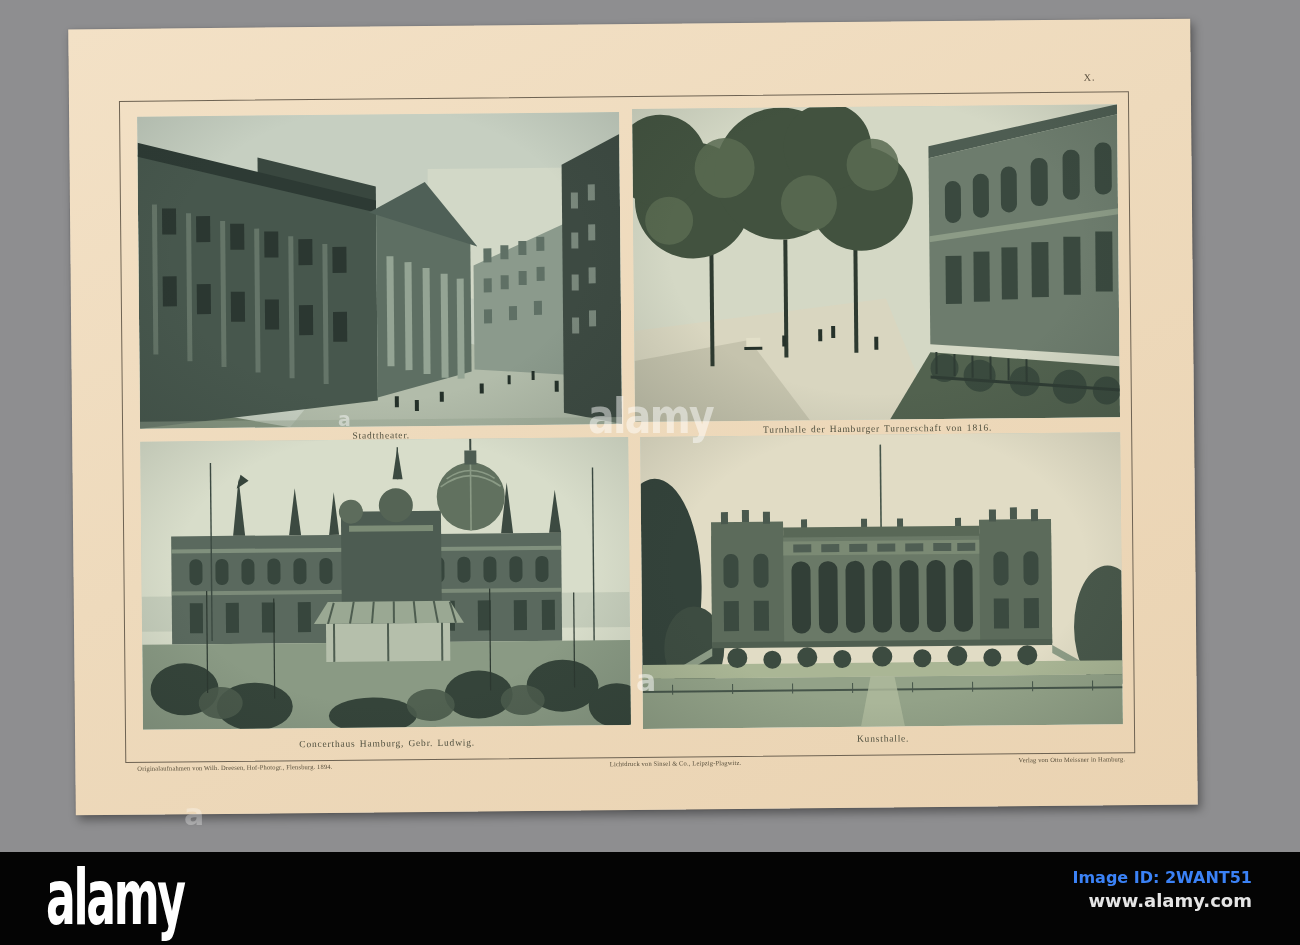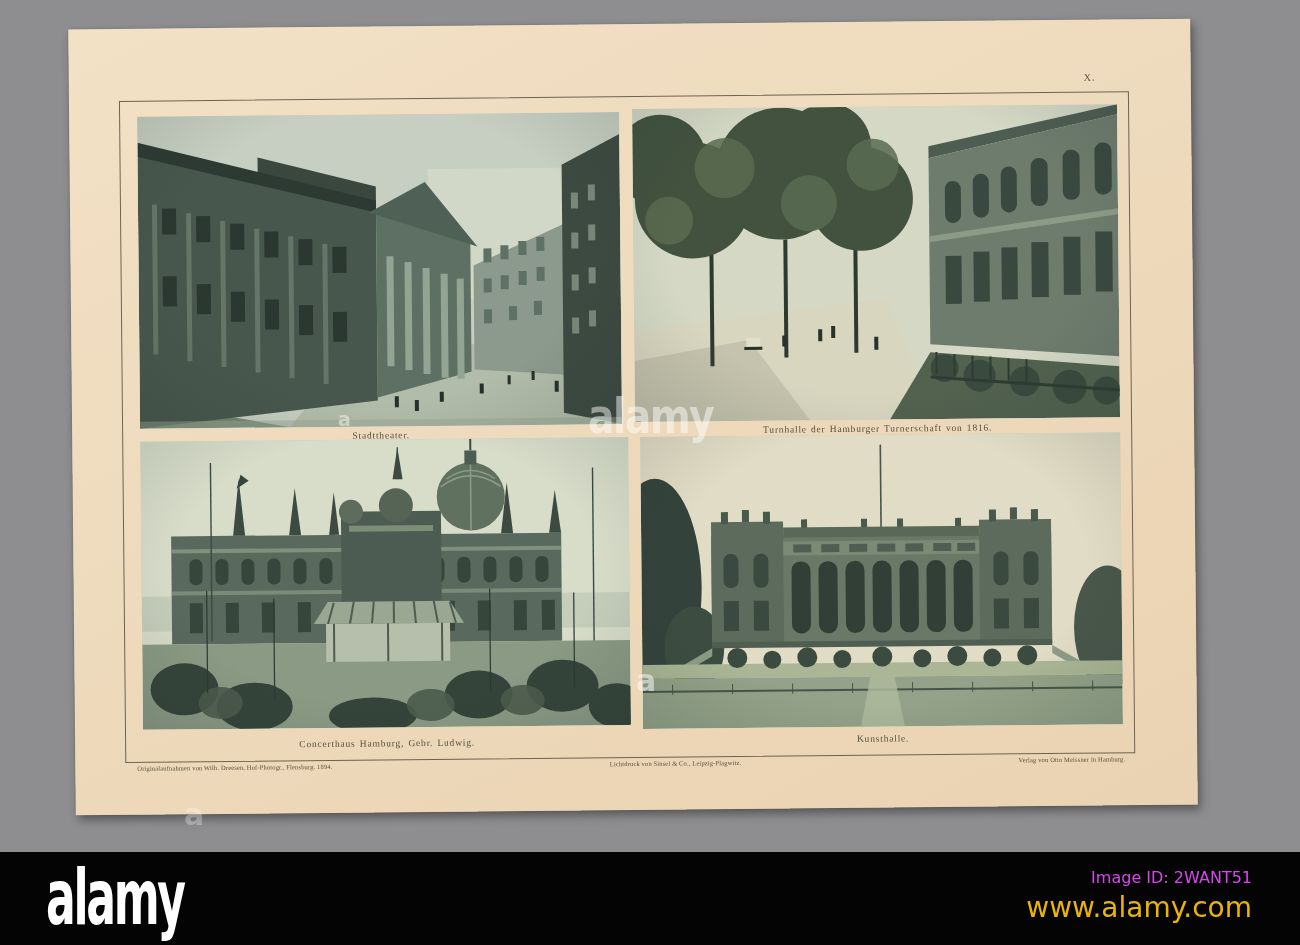--- a/index.html
+++ b/index.html
@@ -76,22 +76,22 @@
     font-family:"DejaVu Sans", sans-serif;
   }
   .footer-logo{
     position:absolute;left:46px;top:8px;
     font-size:76px;font-weight:bold;letter-spacing:-4px;line-height:1;
     transform:scaleX(.58) scaleY(1.0);transform-origin:left top;
   }
   .footer-right{
     position:absolute;right:48px;top:15px;text-align:right;line-height:1.35;
   }
-  .footer-id{font-size:16px;font-weight:normal;color:#d946ef;}
-  .footer-url{font-size:28px;font-weight:normal;color:#eab308;}
+  .footer-id{font-size:16px;font-weight:bold;color:#3b82f6;}
+  .footer-url{font-size:18px;font-weight:bold;color:#e5e5e5;}
 </style>
 </head>
 <body>
 
 <div class="scene">
 
   <div class="paper">
 
     <div class="plate-number">X.</div>
 

